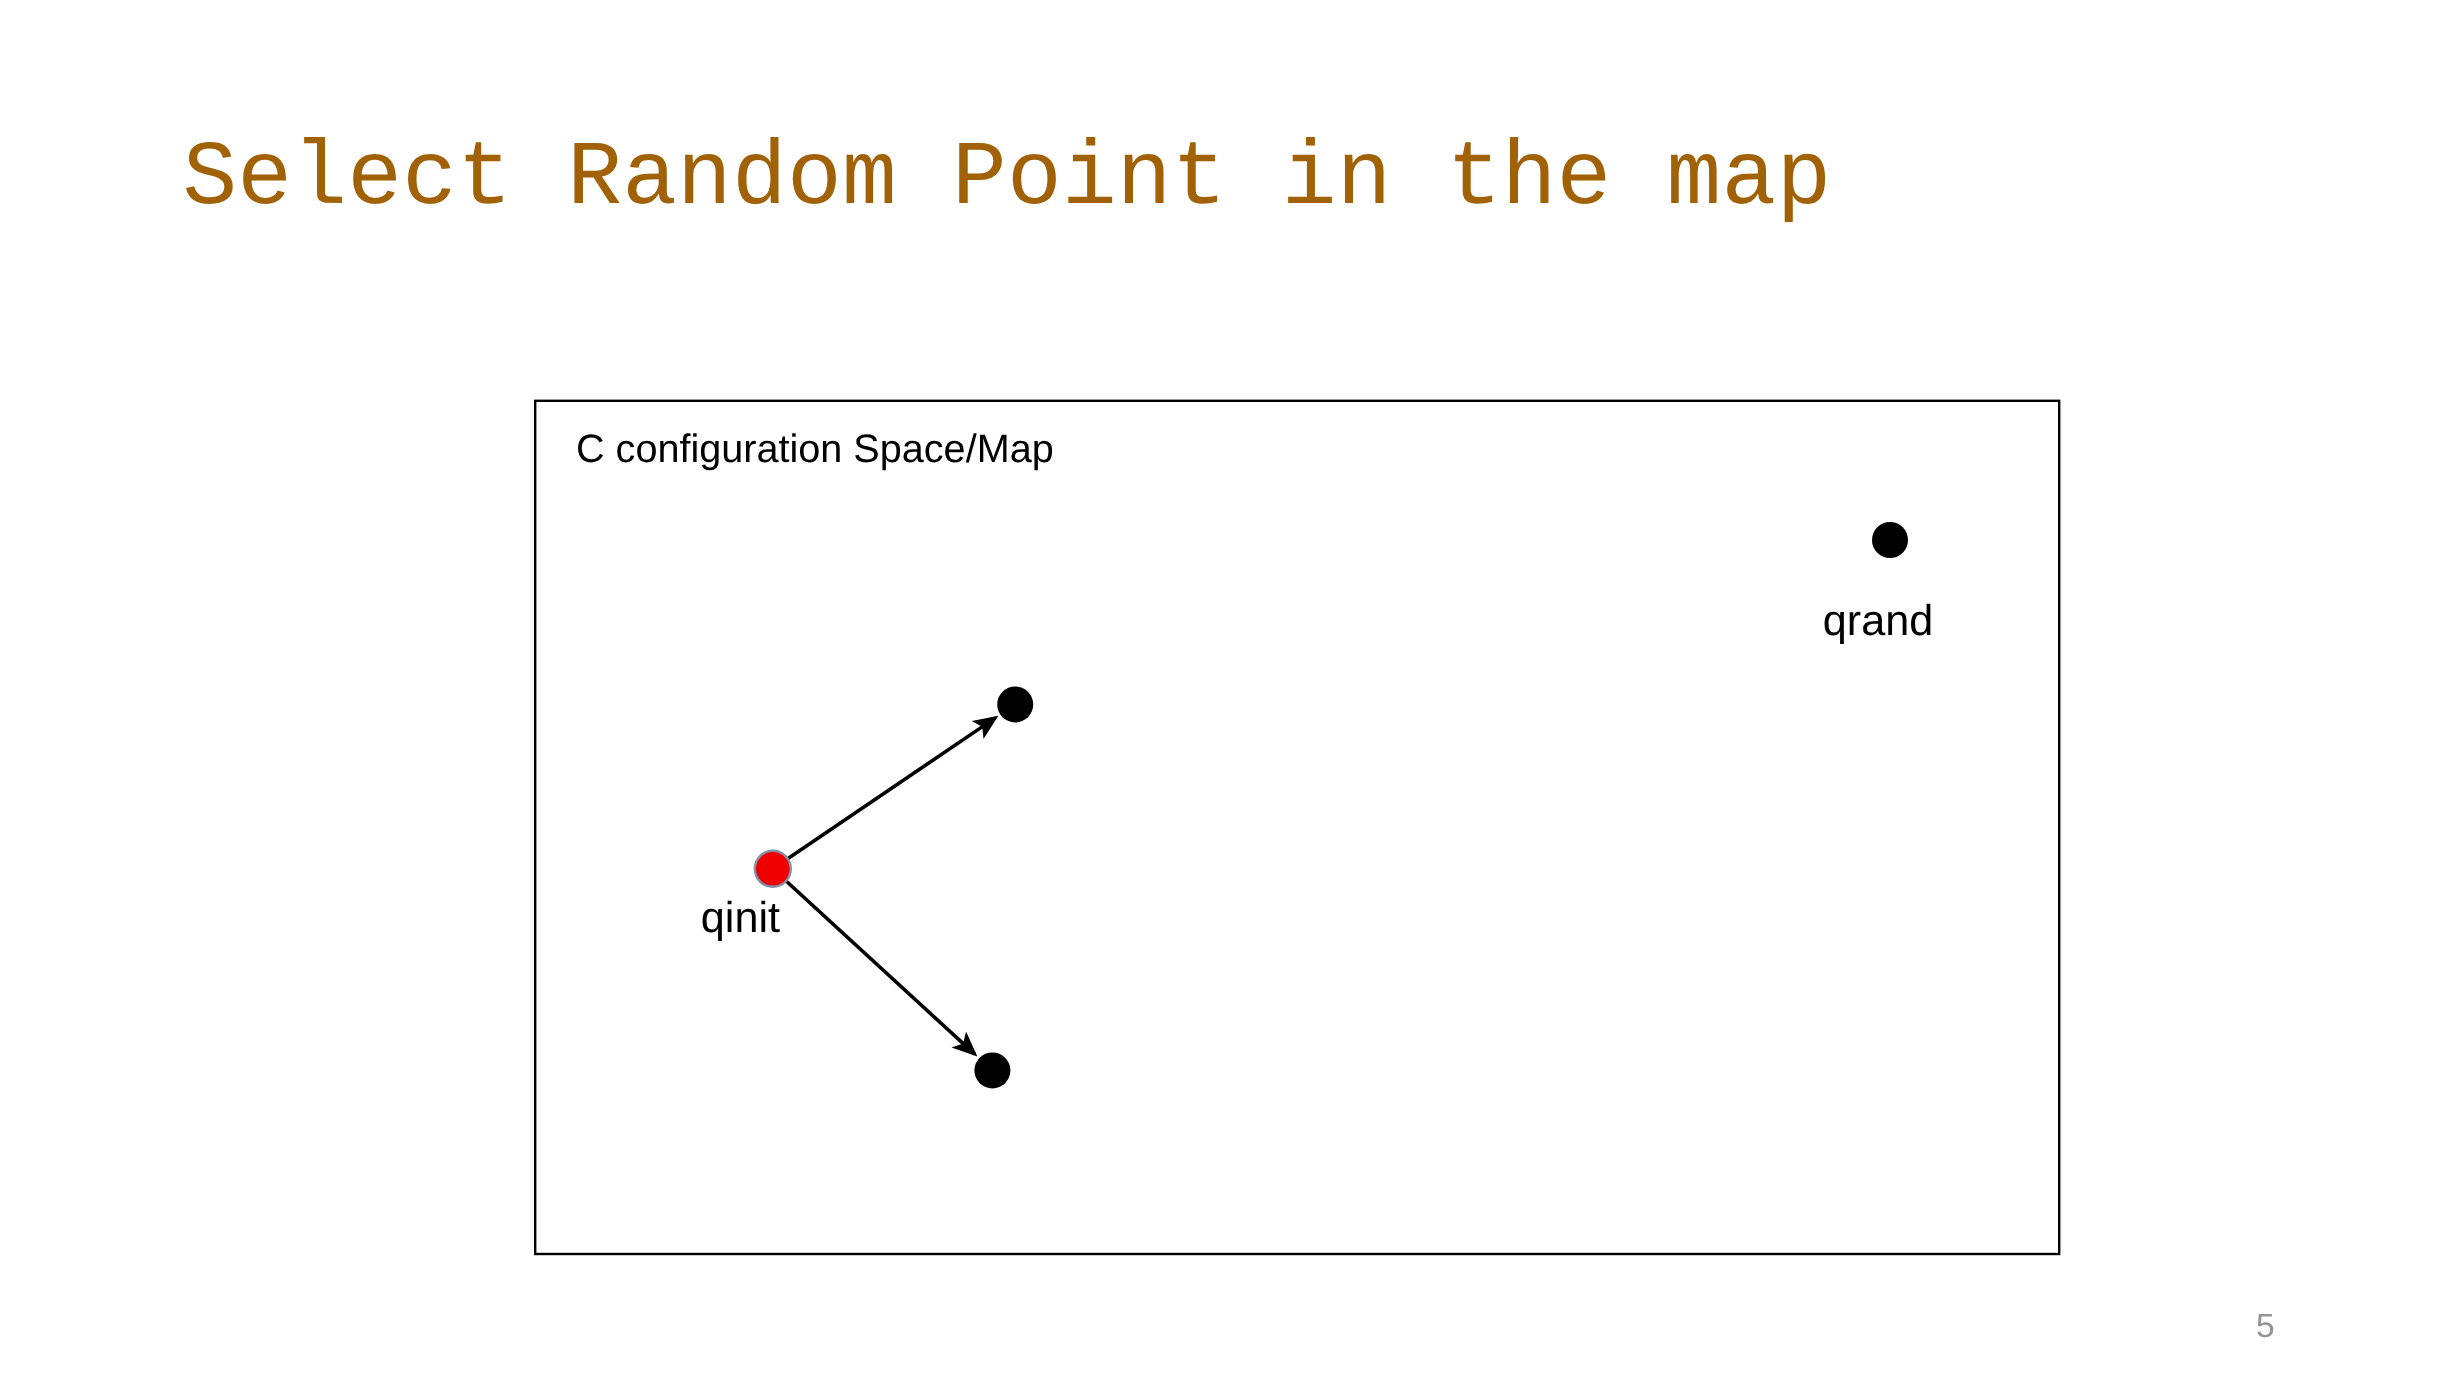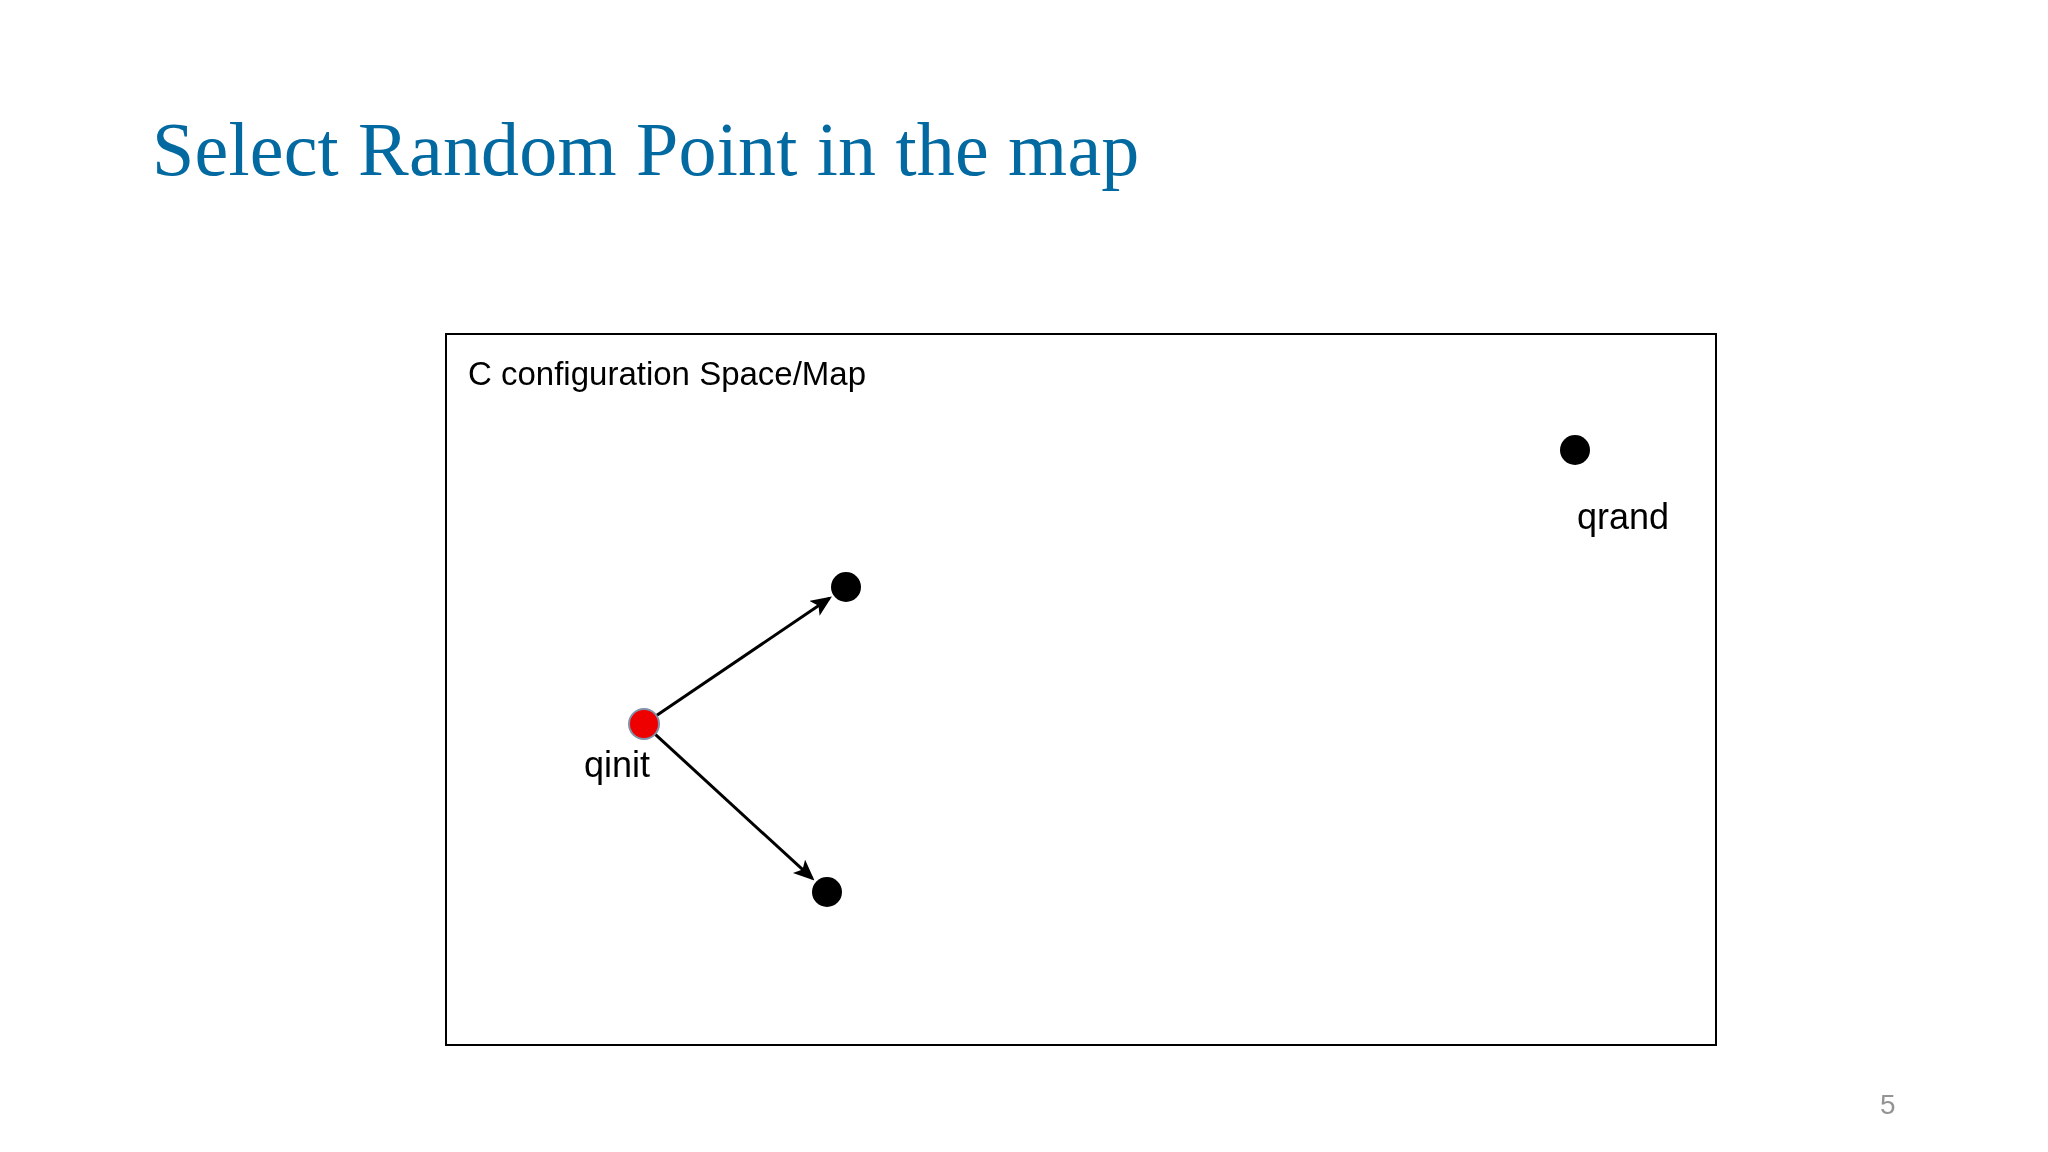--- a/index.html
+++ b/index.html
@@ -27,41 +27,41 @@
   
   #slide-title {
     position: absolute;
     left: 152px;
     top: 108px;
     width: 1600px;
     font-size: 76px;
     font-weight: 300;
     line-height: 1.08;
     letter-spacing: 0.2px;
-    color: #0369a1;
+    color: #a16207;
     white-space: nowrap;
-    font-family: Liberation Serif, serif;
+    font-family: Liberation Mono, monospace;
     font-stretch: condensed;
   }
 
   
   #cspace-box {
     position: absolute;
     left: 445px;
     top: 333px;
     width: 1272px;
     height: 713px;
     border: 2px solid #000000;
     box-sizing: border-box;
     background: #ffffff;
   }
 
   #cspace-label {
     position: absolute;
-    left: 468px;
+    left: 480px;
     top: 355px;
     font-size: 33px;
     font-weight: 400;
     color: #000000;
     white-space: nowrap;
     font-family: "Liberation Sans", sans-serif;
   }
 
   
   #diagram-svg {
@@ -80,21 +80,21 @@
     font-weight: 400;
     color: #000000;
     white-space: nowrap;
     font-family: "Liberation Sans", sans-serif;
   }
   #qinit-label {
     left: 584px;
     top: 744px;
   }
   #qrand-label {
-    left: 1577px;
+    left: 1519px;
     top: 496px;
   }
 
   
   #page-number {
     position: absolute;
     left: 1880px;
     top: 1089px;
     font-size: 28px;
     color: #949494;

